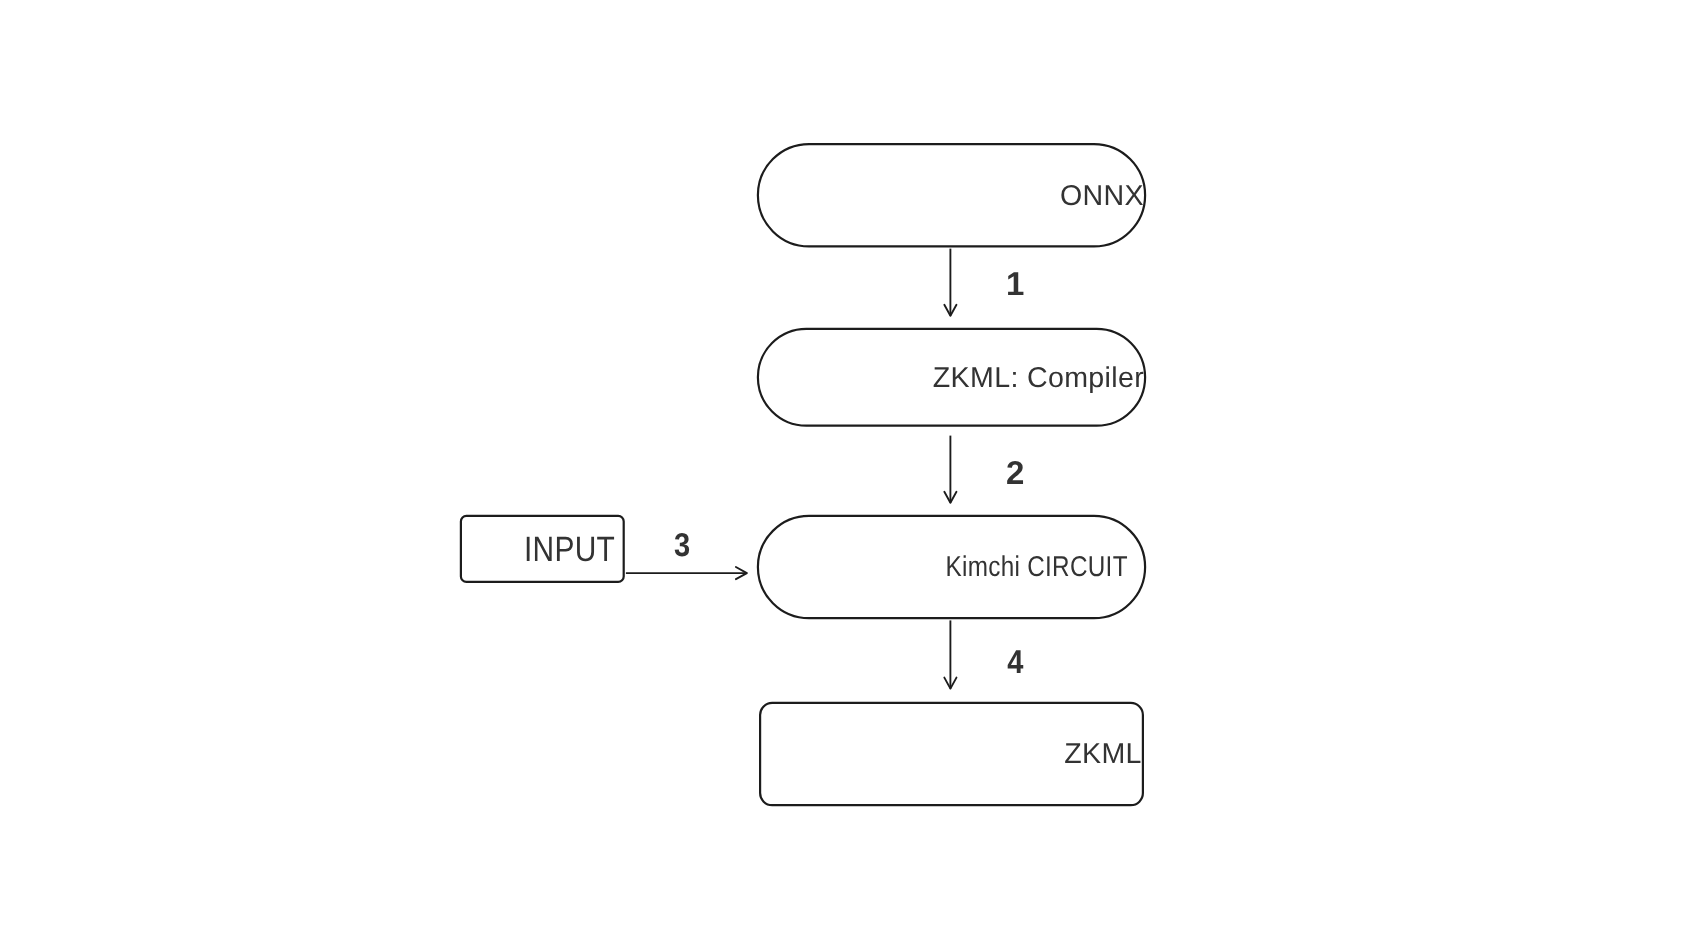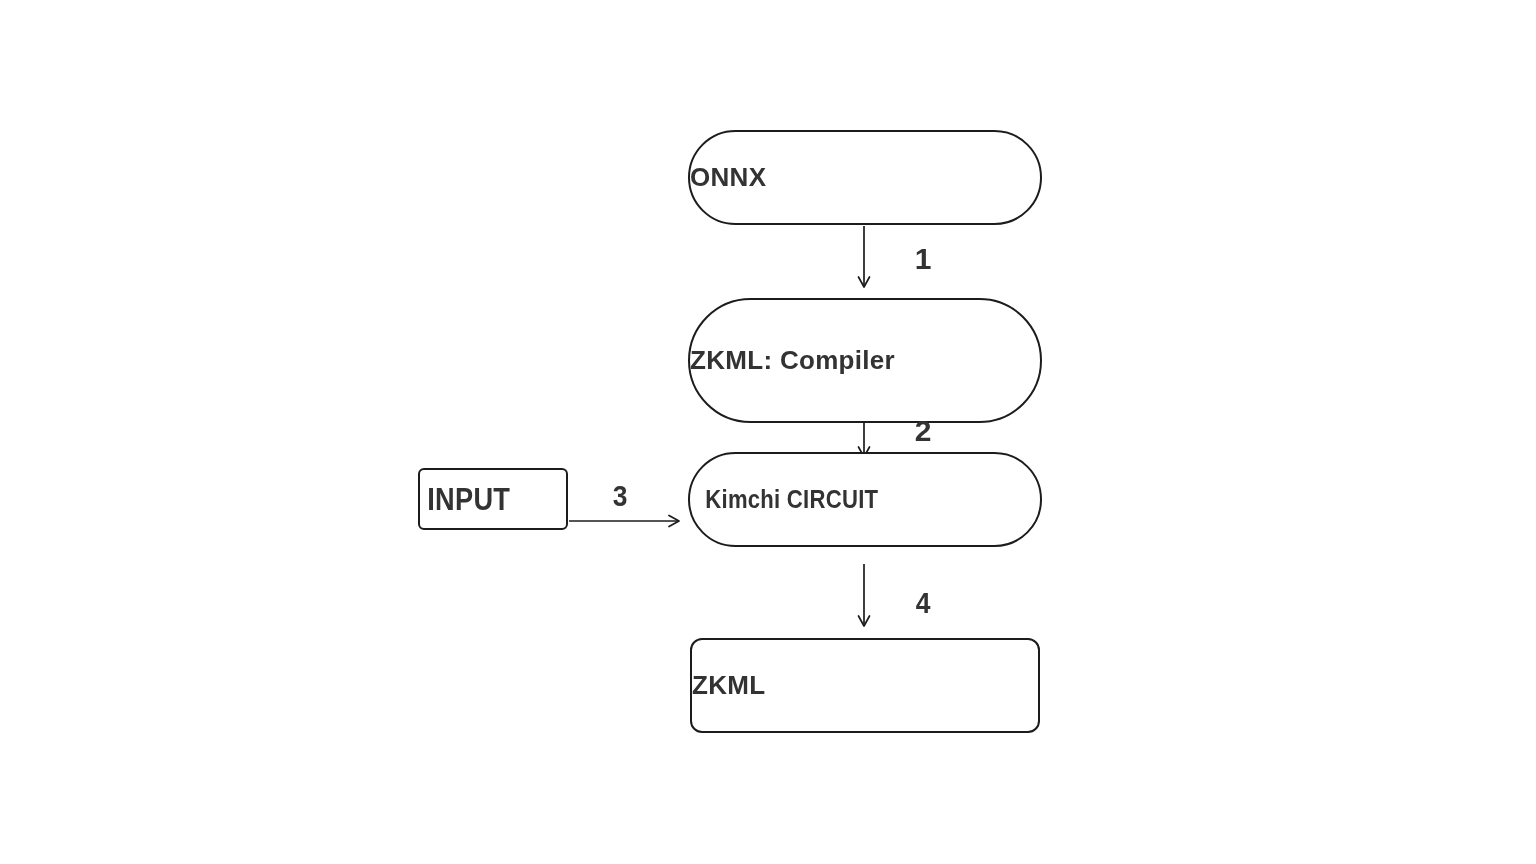--- a/index.html
+++ b/index.html
@@ -22,34 +22,34 @@
     position: absolute;
     left: 0; top: 0;
     width: 1536px; height: 864px;
     pointer-events: none;
   }
 
   .node {
     position: absolute;
     display: flex;
     align-items: center;
-    justify-content: flex-start;
+    justify-content: flex-end;
     background: var(--bg);
     border: 2px solid var(--stroke);
     color: var(--text);
-    font-weight: 700;
+    font-weight: 400;
     font-size: 26px;
     letter-spacing: 0.3px;
     text-align: center;
   }
   .stadium { border-radius: 999px; }
 
   #node-onnx          { left: 688px; top: 130px; width: 354px; height: 95px; }
-  #node-zkml-compiler { left: 688px; top: 298px; width: 354px; height: 125px; }
-  #node-kimchi        { left: 688px; top: 452px; width: 354px; height: 95px; }
+  #node-zkml-compiler { left: 688px; top: 298px; width: 354px; height: 90px; }
+  #node-kimchi        { left: 688px; top: 468px; width: 354px; height: 95px; }
   #node-proof         { left: 690px; top: 638px; width: 350px; height: 95px; border-radius: 12px; }
   #node-input         { left: 418px; top: 468px; width: 150px; height: 62px; border-radius: 6px; font-size: 32px; }
 
   .condensed { transform: scaleX(0.85); transform-origin: center; display: inline-block; white-space: nowrap; }
 
   .edge-label {
     position: absolute;
     transform: translate(-50%, -50%);
     color: var(--text);
     font-weight: 700;

